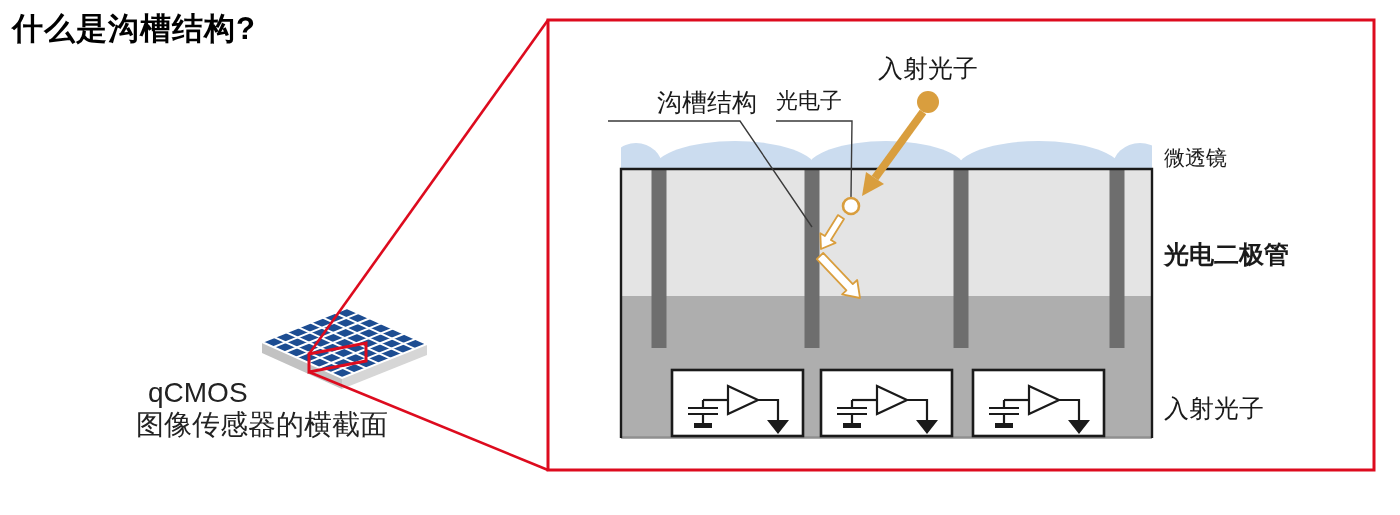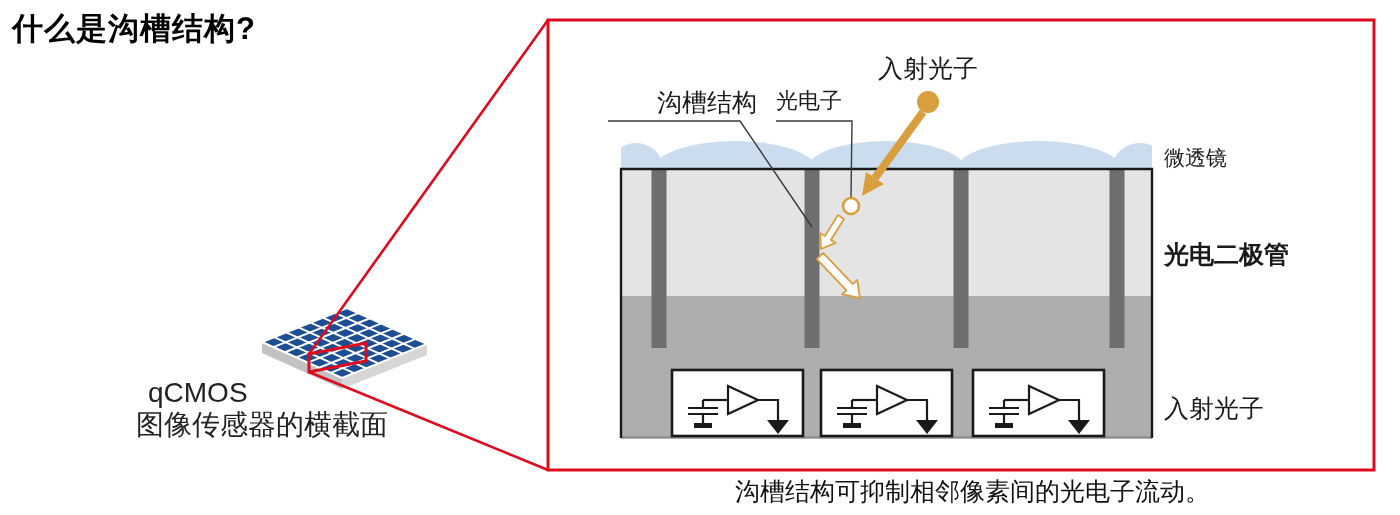--- a/index.html
+++ b/index.html
@@ -137,14 +137,13 @@
     <div class="l2">图像传感器的横截面</div>
   </div>
 
   <div class="lbl lbl-trench">沟槽结构</div>
   <div class="lbl lbl-photoelectron">光电子</div>
   <div class="lbl lbl-incident">入射光子</div>
   <div class="lbl lbl-microlens">微透镜</div>
   <div class="lbl lbl-photodiode">光电二极管</div>
   <div class="lbl lbl-detect">入射光子</div>
 
-  <div class="lbl diagram-caption">沟槽结构可抑制相邻像素间的光电子流动。</div>
 </div>
 
 </body></html>

